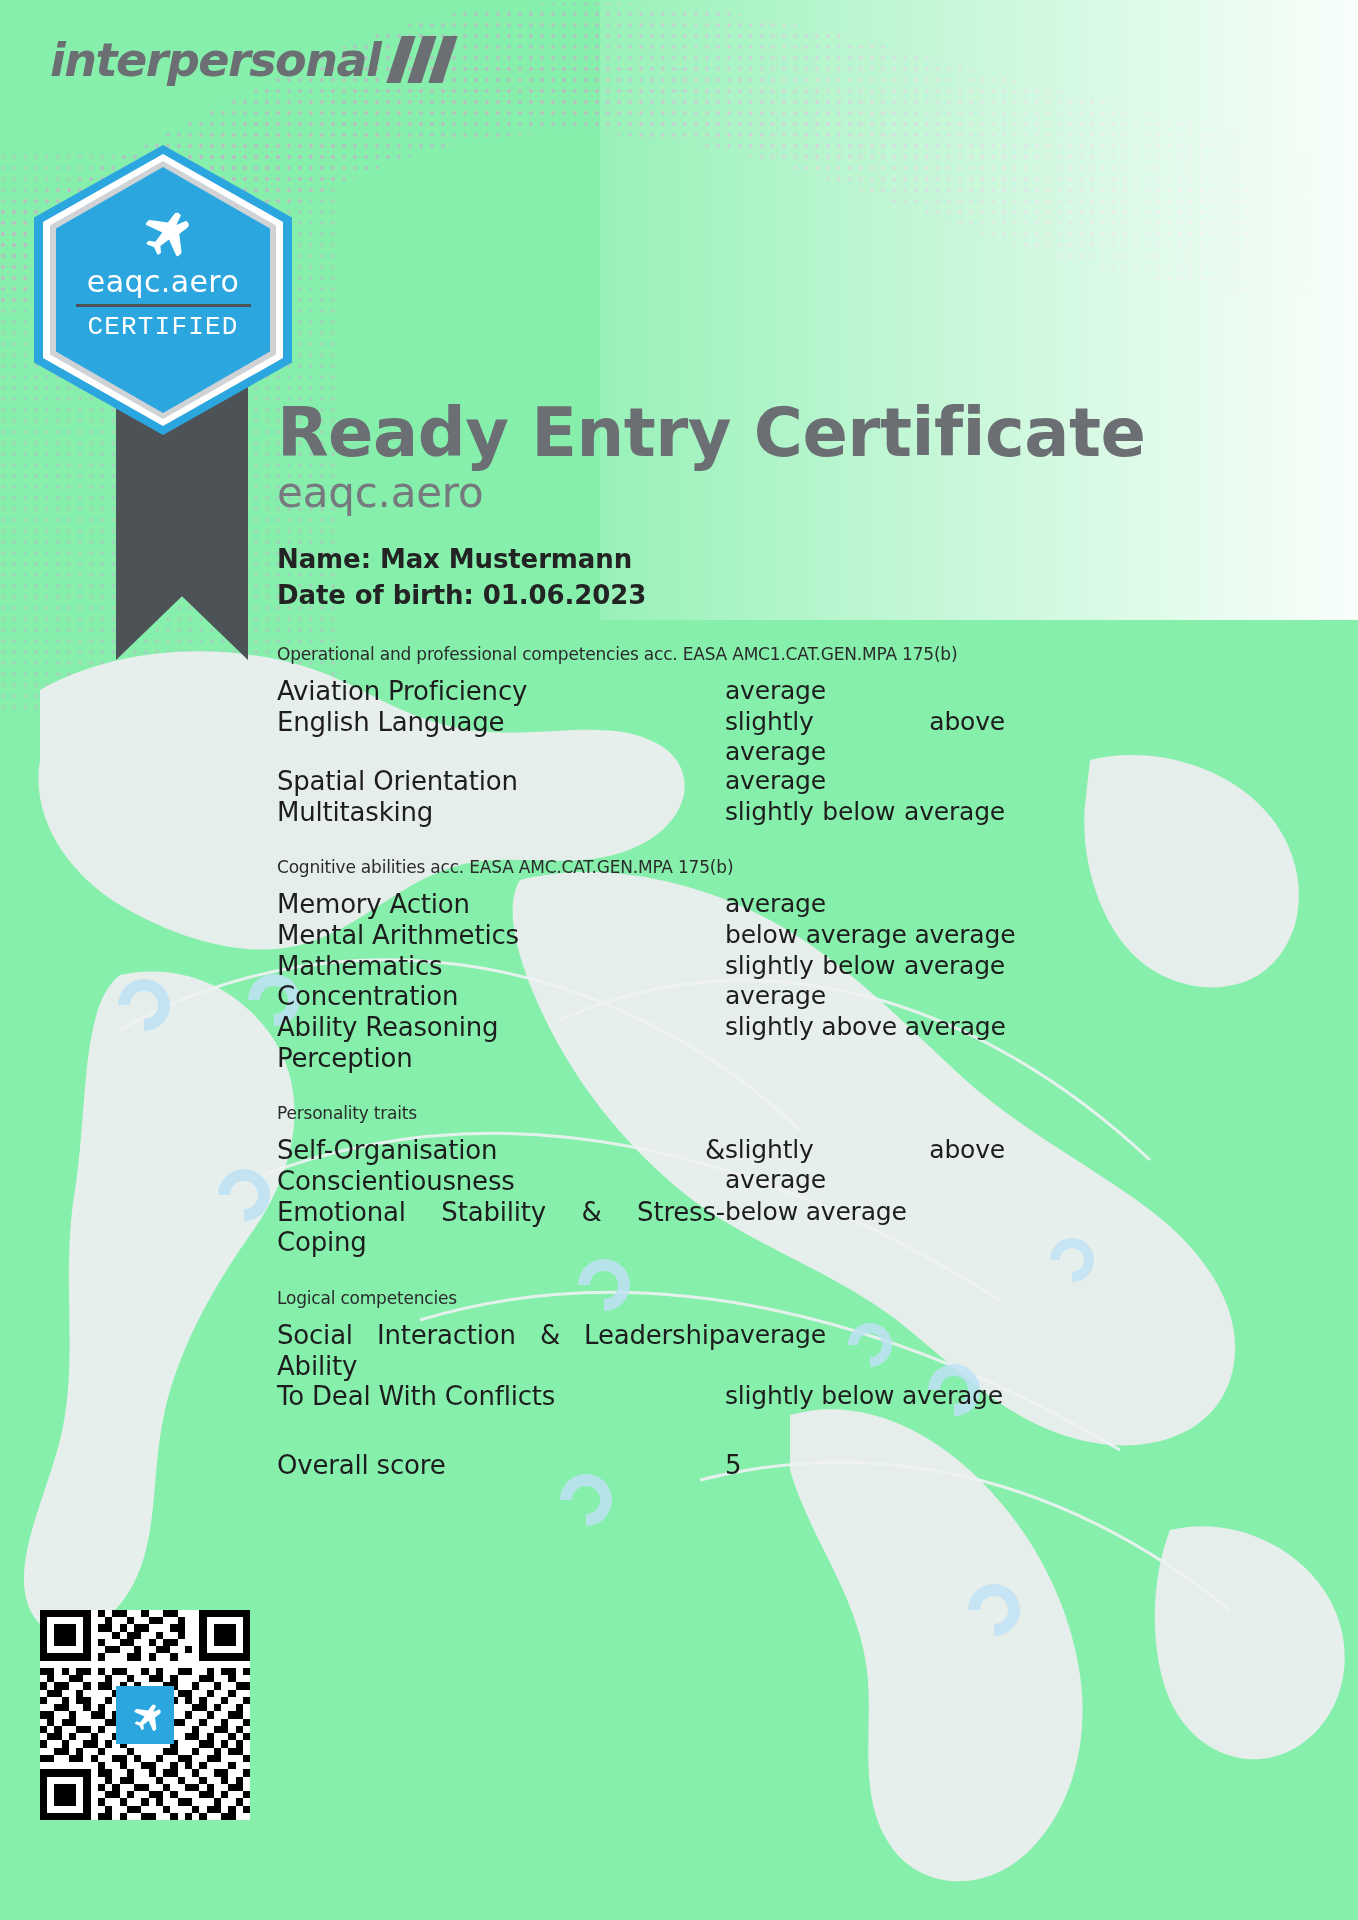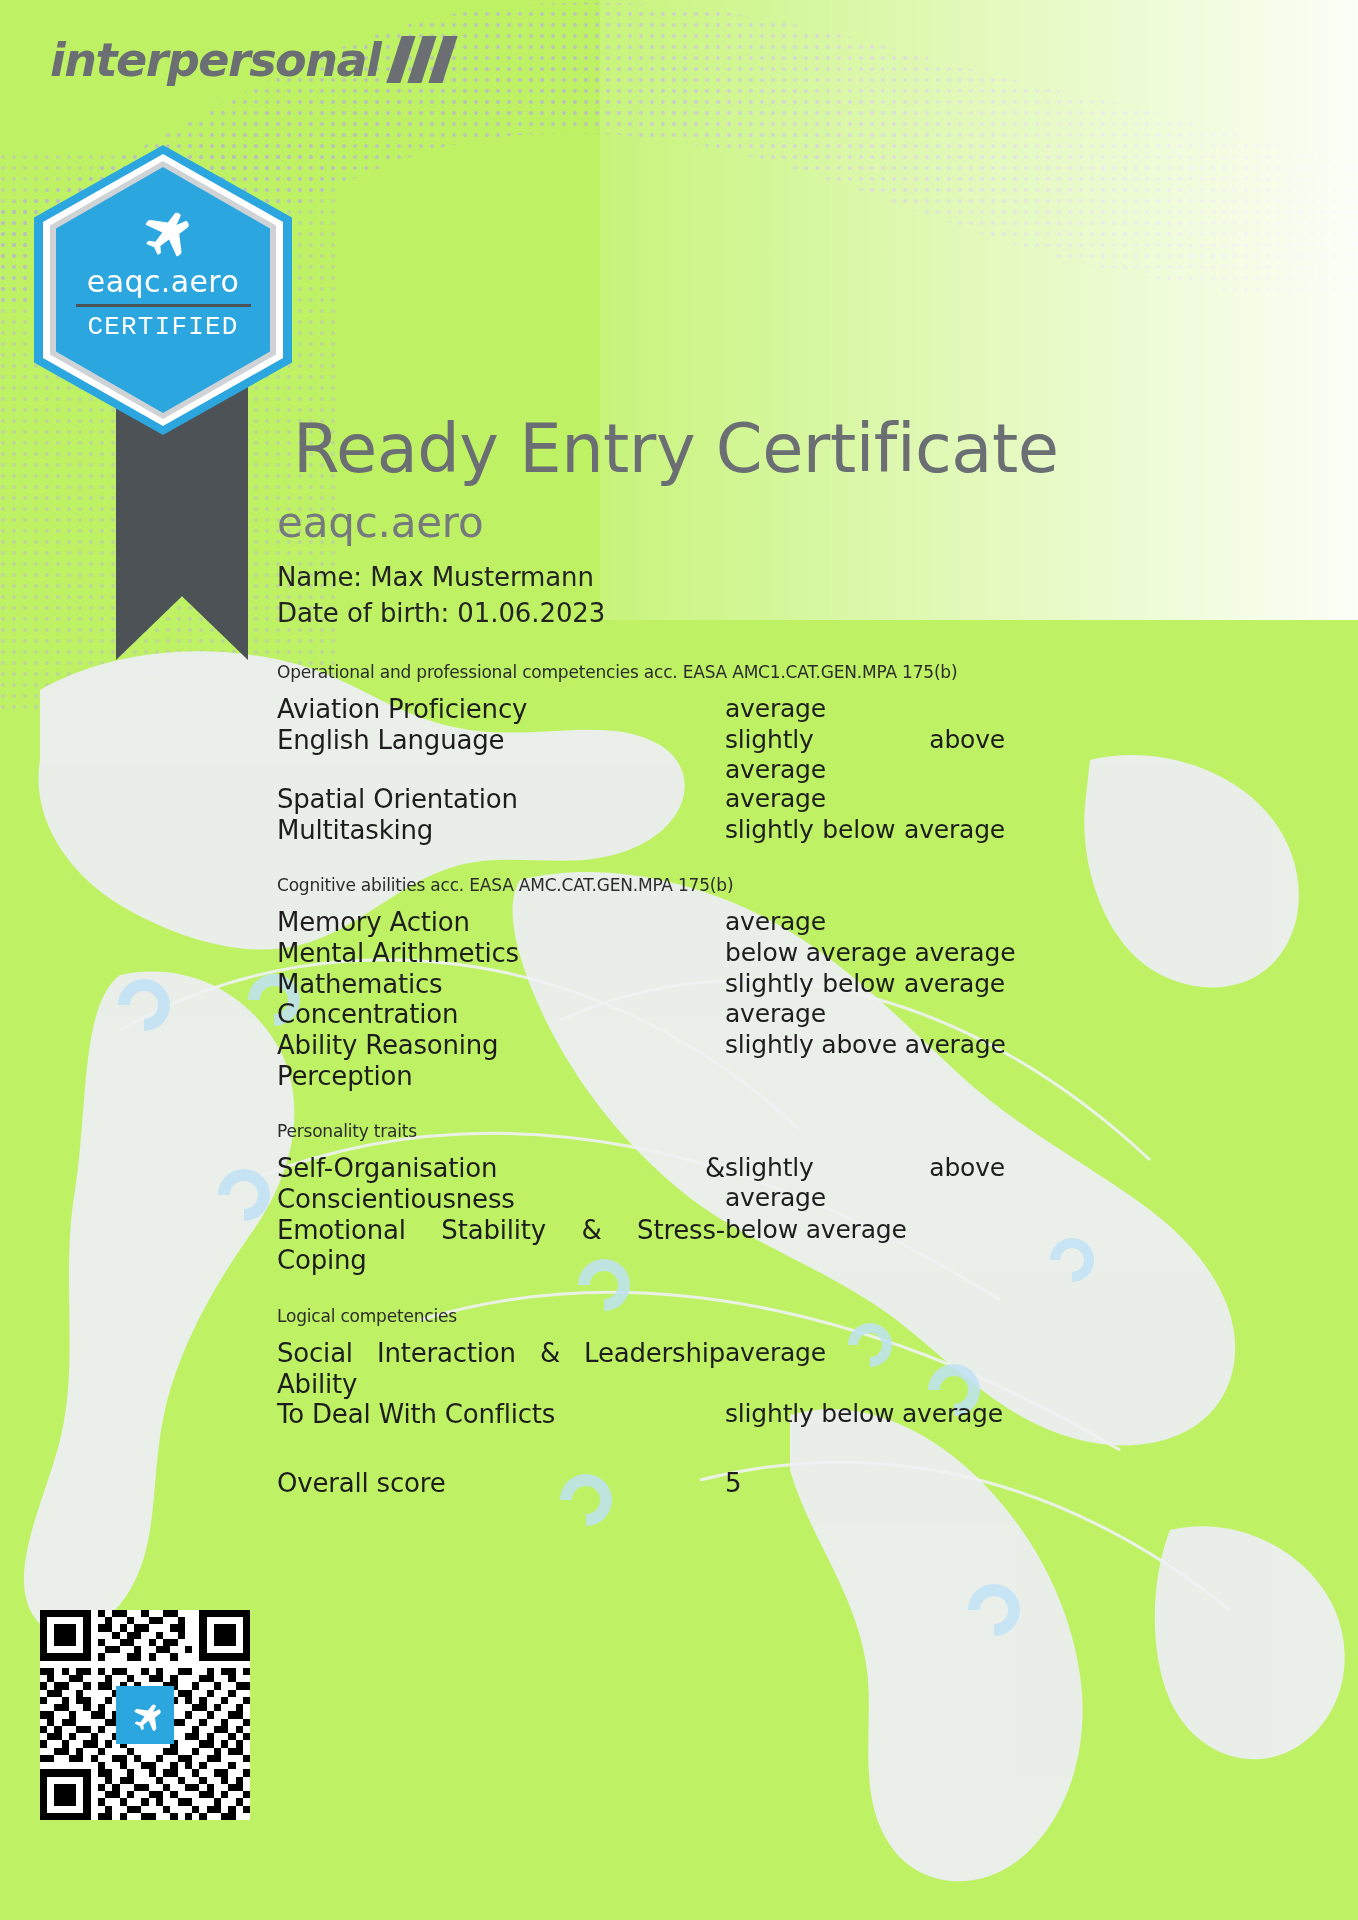--- a/index.html
+++ b/index.html
@@ -7,21 +7,21 @@
     padding: 0;
     background: #ffffff;
   }
   body {
     font-family: "Liberation Sans", sans-serif;
   }
   #page {
     position: relative;
     width: 1358px;
     height: 1920px;
-    background: #bef264;
+    background: #86efac;
     overflow: hidden;
   }
 
   
   .bg-layer {
     position: absolute;
     inset: 0;
     pointer-events: none;
   }
   .wave-svg, .map-svg {
@@ -144,38 +144,39 @@
 
   
   .content {
     position: absolute;
     left: 277px;
     top: 398px;
     width: 1000px;
   }
   .doc-title {
     font-family: "DejaVu Sans", sans-serif;
-    font-weight: 400;
+    font-weight: 700;
     font-size: 67px;
     color: #6b6e72;
     line-height: 1.05;
     letter-spacing: -0.5px;
-    margin: 16px;
+    margin: 0;
   }
   .doc-subtitle {
     font-family: "DejaVu Sans", sans-serif;
     font-weight: 400;
     font-size: 42px;
     color: #76797d;
     line-height: 1.1;
     margin: 2px 0 0 0;
     letter-spacing: -0.2px;
   }
   .person {
-    margin-top: 12px;
+    margin-top: 24px;
+    font-weight: bold;
   }
   .person-line {
     font-family: "DejaVu Sans", sans-serif;
     font-size: 26px;
     color: #232323;
     line-height: 1.42;
     letter-spacing: -0.1px;
   }
 
   .section-head {

